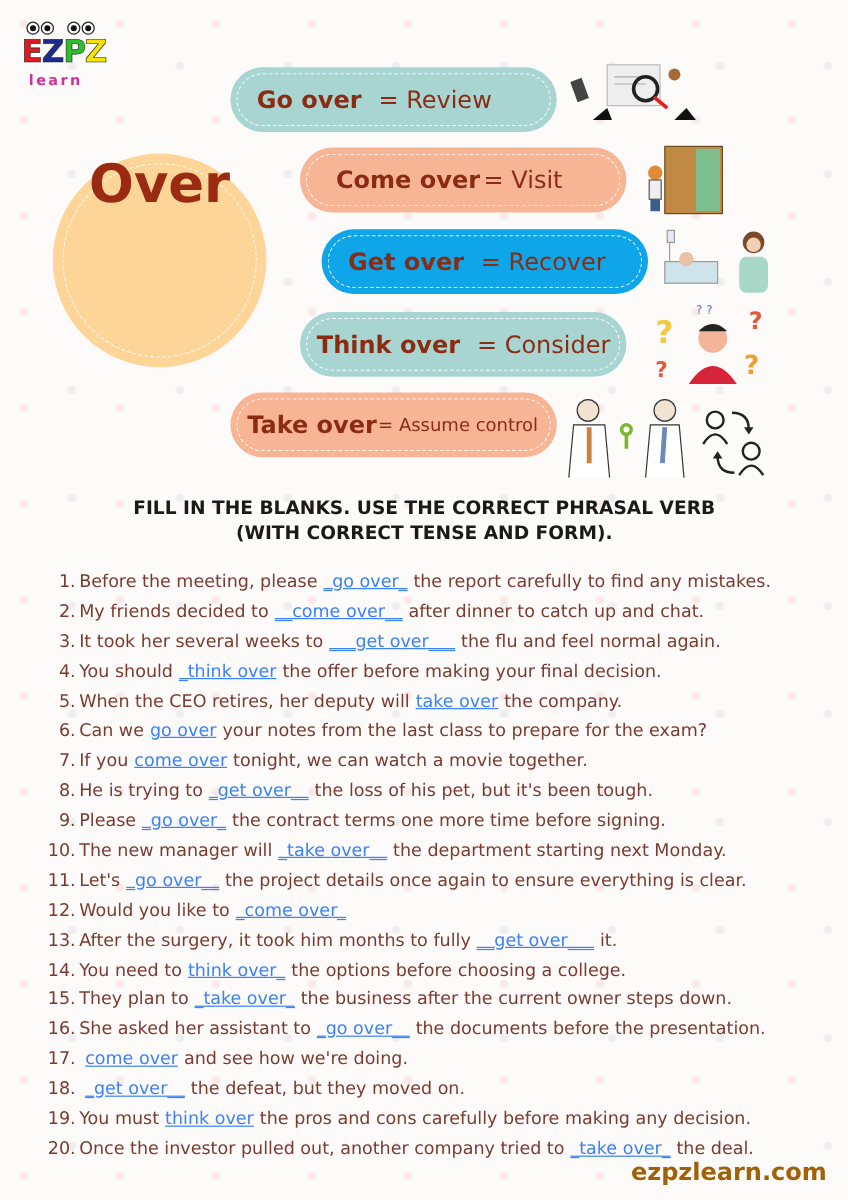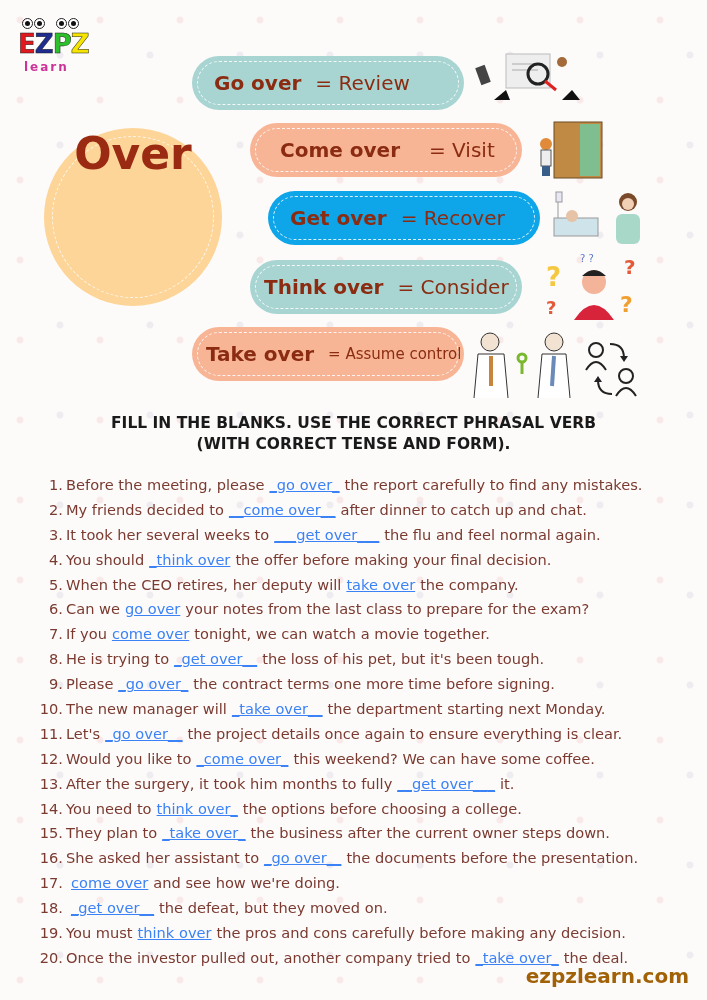--- a/index.html
+++ b/index.html
@@ -95,33 +95,33 @@
 <div class="circle">
   <span class="circle-title">Over</span>
 </div>
 
 <div class="pill teal" style="left:192px; top:56px; width:272px;">
   <span class="verb">Go over</span>
   <span class="eq">= Review</span>
 </div>
 <div class="pill salmon" style="left:250px; top:123px; width:272px; padding-left:30px;">
   <span class="verb">Come over</span>
-  <span class="eq" style="margin-left:29px">= Visit</span>
+  <span class="eq" style="margin-left:3px">= Visit</span>
 </div>
 <div class="pill yellow" style="left:268px; top:191px; width:272px;">
   <span class="verb">Get over</span>
   <span class="eq">= Recover</span>
 </div>
 <div class="pill teal" style="left:250px; top:260px; width:272px; padding-left:14px;">
   <span class="verb">Think over</span>
   <span class="eq">= Consider</span>
 </div>
 <div class="pill salmon" style="left:192px; top:327px; width:272px; padding-left:14px;">
   <span class="verb">Take over</span>
-  <span class="eq" style="margin-left:14px; font-size:15px;">= Assume control</span>
+  <span class="eq" style="margin-left:1px; font-size:15px;">= Assume control</span>
 </div>
 
 <svg class="illus" style="left:472px; top:50px;" width="120" height="56" viewBox="0 0 120 56">
   <rect x="34" y="4" width="44" height="34" fill="#eeeeee" stroke="#bbb"></rect>
   <line x1="40" y1="14" x2="70" y2="14" stroke="#aaa"></line>
     <line x1="40" y1="20" x2="66" y2="20" stroke="#aaa"></line>
   <rect x="6" y="16" width="10" height="18" fill="#444" transform="rotate(-20 11 25)"></rect>
   <circle cx="66" cy="24" r="10" fill="none" stroke="#222" stroke-width="3"></circle>
   <line x1="73" y1="31" x2="84" y2="40" stroke="#d22" stroke-width="3"></line>
   <circle cx="90" cy="12" r="5" fill="#a46a3a"></circle>
@@ -244,21 +244,20 @@
   <li class="q">
       <span class="num">11.</span>
       <span>Let's</span>
       <span class="ans">_go over__</span>
       <span>the project details once again to ensure everything is clear.</span>
     </li>
   <li class="q">
       <span class="num">12.</span>
       <span>Would you like to</span>
       <span class="ans">_come over_</span>
-      <span>this weekend? We can have some coffee.</span>
     </li>
   <li class="q">
       <span class="num">13.</span>
       <span>After the surgery, it took him months to fully</span>
       <span class="ans">__get over___</span>
       <span>it.</span>
     </li>
   <li class="q">
       <span class="num">14.</span>
       <span>You need to</span>

